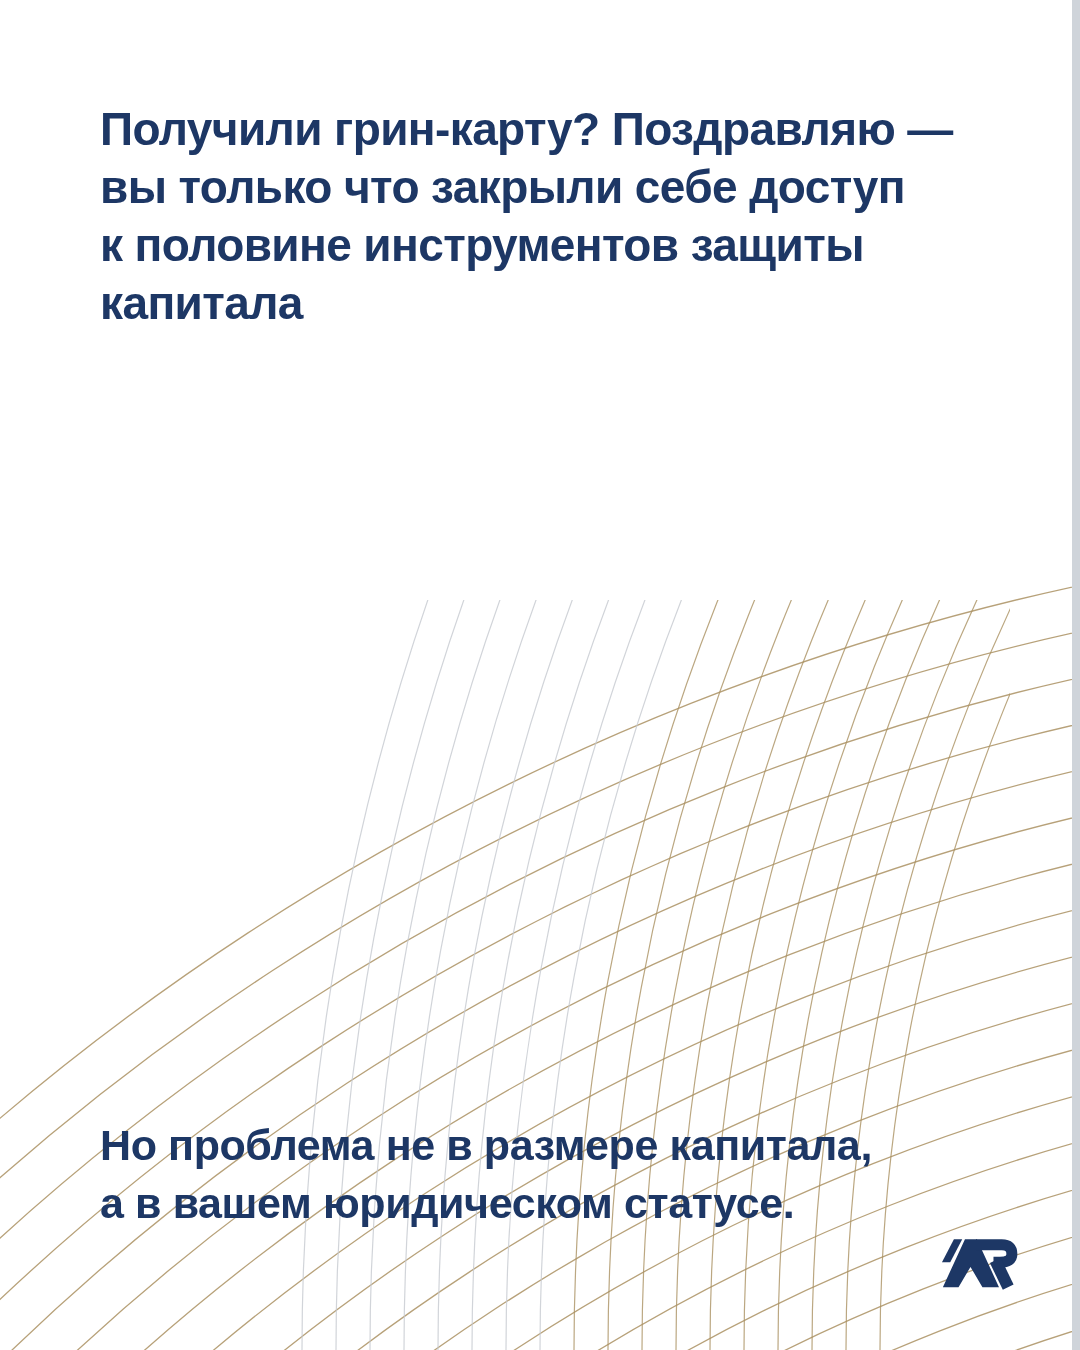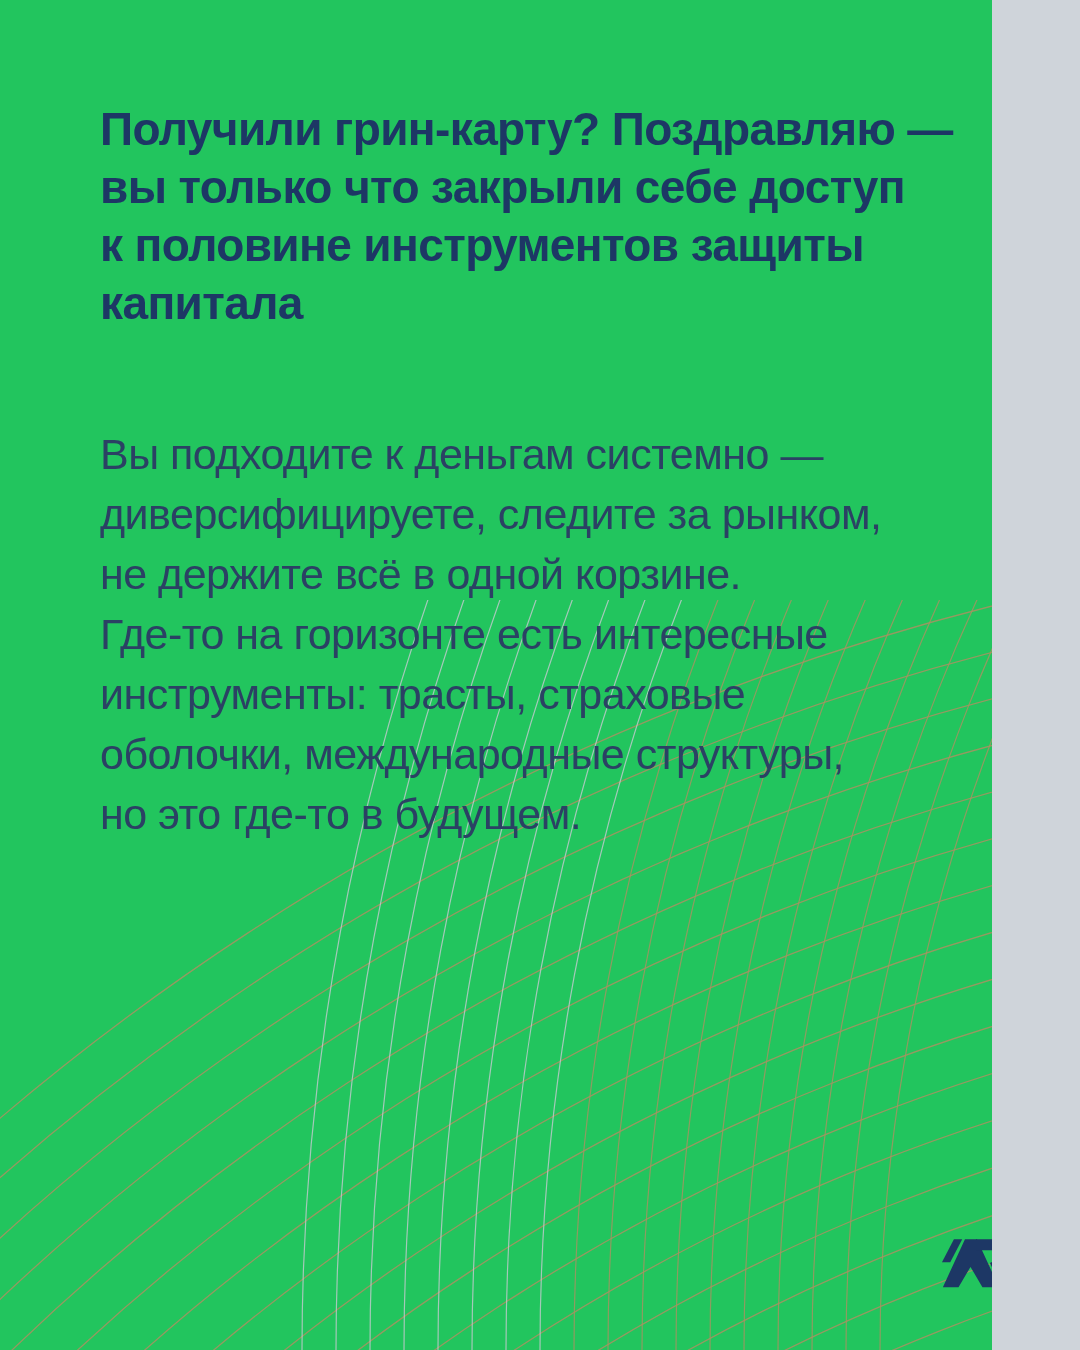--- a/index.html
+++ b/index.html
@@ -2,23 +2,23 @@
 <html lang="ru"><head>
 <meta charset="utf-8">
 <style>
   html,body{margin:0;padding:0;}
   body{
     font-family:"Liberation Sans", sans-serif;
     background:#cfd4da;
   }
   .canvas{
     position:relative;
-    width:992px;
+    width:1072px;
     height:1350px;
-    background:#22c55e;
+    background:#ffffff;
     overflow:hidden;
   }
   .arcs{
     position:absolute;
     left:0;top:0;
     width:1080px;height:1350px;
     display:block;
   }
   .text-layer{position:absolute;left:0;top:0;width:1080px;height:1350px;}
   .post-title{
@@ -116,29 +116,24 @@
       </g>
   </svg>
 
   <div class="text-layer">
 
     <h1 class="post-title">Получили грин-карту? Поздравляю —
 вы только что закрыли себе доступ
 к половине инструментов защиты
 капитала</h1>
 
-    <p class="para para-1">Вы подходите к деньгам системно —
-диверсифицируете, следите за рынком,
-не держите всё в одной корзине.
-Где-то на горизонте есть интересные
-инструменты: трасты, страховые
-оболочки, международные структуры,
-но это где-то в будущем.</p>
 
 
+    <p class="para para-3">Но проблема не в размере капитала,
+а в вашем юридическом статусе.</p>
 
     <div class="logo">
       <svg viewBox="0 0 100 65">
 
         <polygon points="13,35 26,10 35,10 22,35" fill="currentColor"></polygon>
 
         <path d="M38 10 L51 10 L75 62 L14 62 Z M44 40 L57 62 L31 62 Z" fill="currentColor" fill-rule="evenodd"></path>
 
         <path d="M50 16 H78 Q89 16 89 26 Q89 35 76 35 H69" fill="none" stroke="currentColor" stroke-width="12"></path>
 

